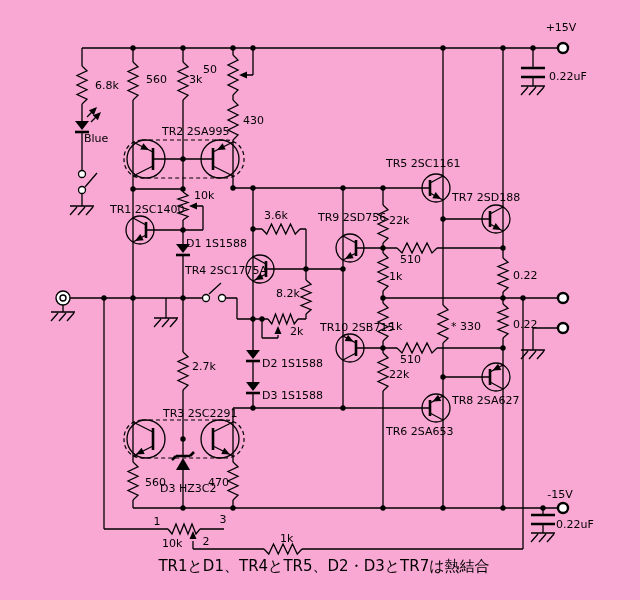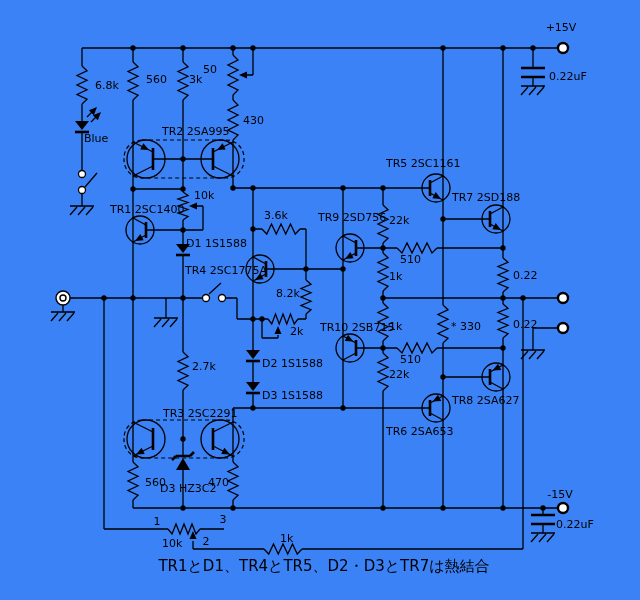--- a/index.html
+++ b/index.html
@@ -1,16 +1,16 @@
 <!DOCTYPE html>
 <html><head>
 <meta charset="utf-8">
 <style>
   html,body{margin:0;padding:0;background:#ffffff;}
-  #stage{position:relative;width:640px;height:600px;background:#3b82f6;overflow:hidden;}
+  #stage{position:relative;width:640px;height:600px;background:#f9a8d4;overflow:hidden;}
   svg{display:block;}
   text{font-family:"DejaVu Sans","Liberation Sans",sans-serif;fill:#000;}
   .wire{stroke:#000;stroke-width:1.3;fill:none;}
   .thick{stroke:#000;stroke-width:2.6;fill:none;}
   .sym{stroke:#000;stroke-width:1.3;fill:none;}
   .fill{fill:#000;stroke:none;}
   .dashbox{fill:none;stroke:#000;stroke-width:1.2;stroke-dasharray:4 3;}
 </style>
 </head>
 <body>

